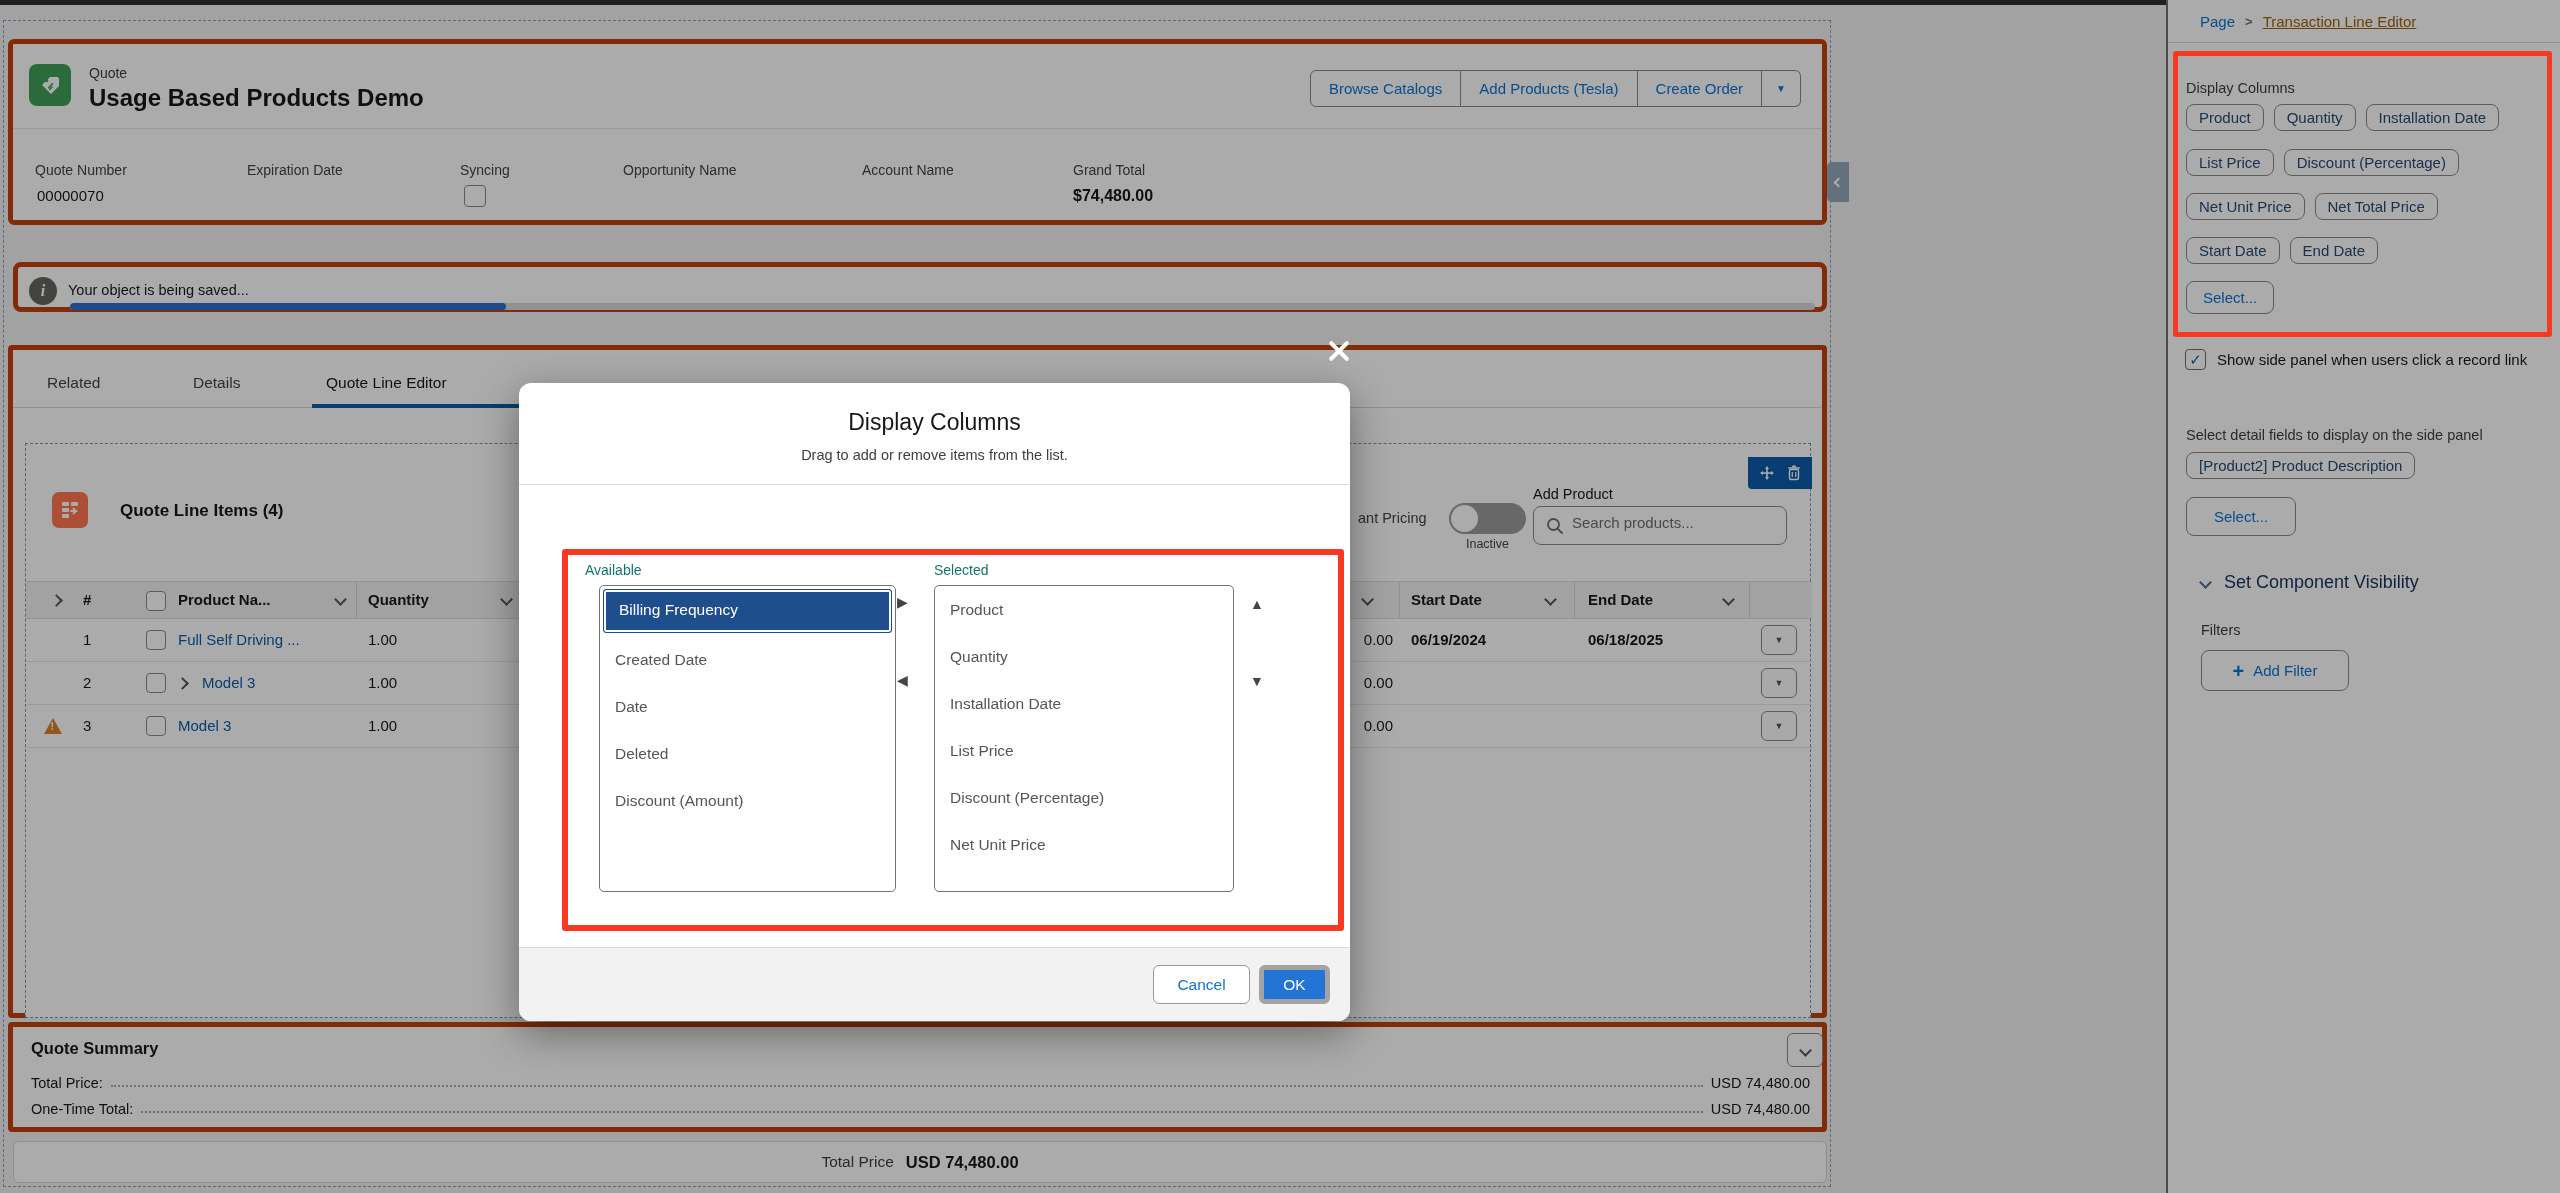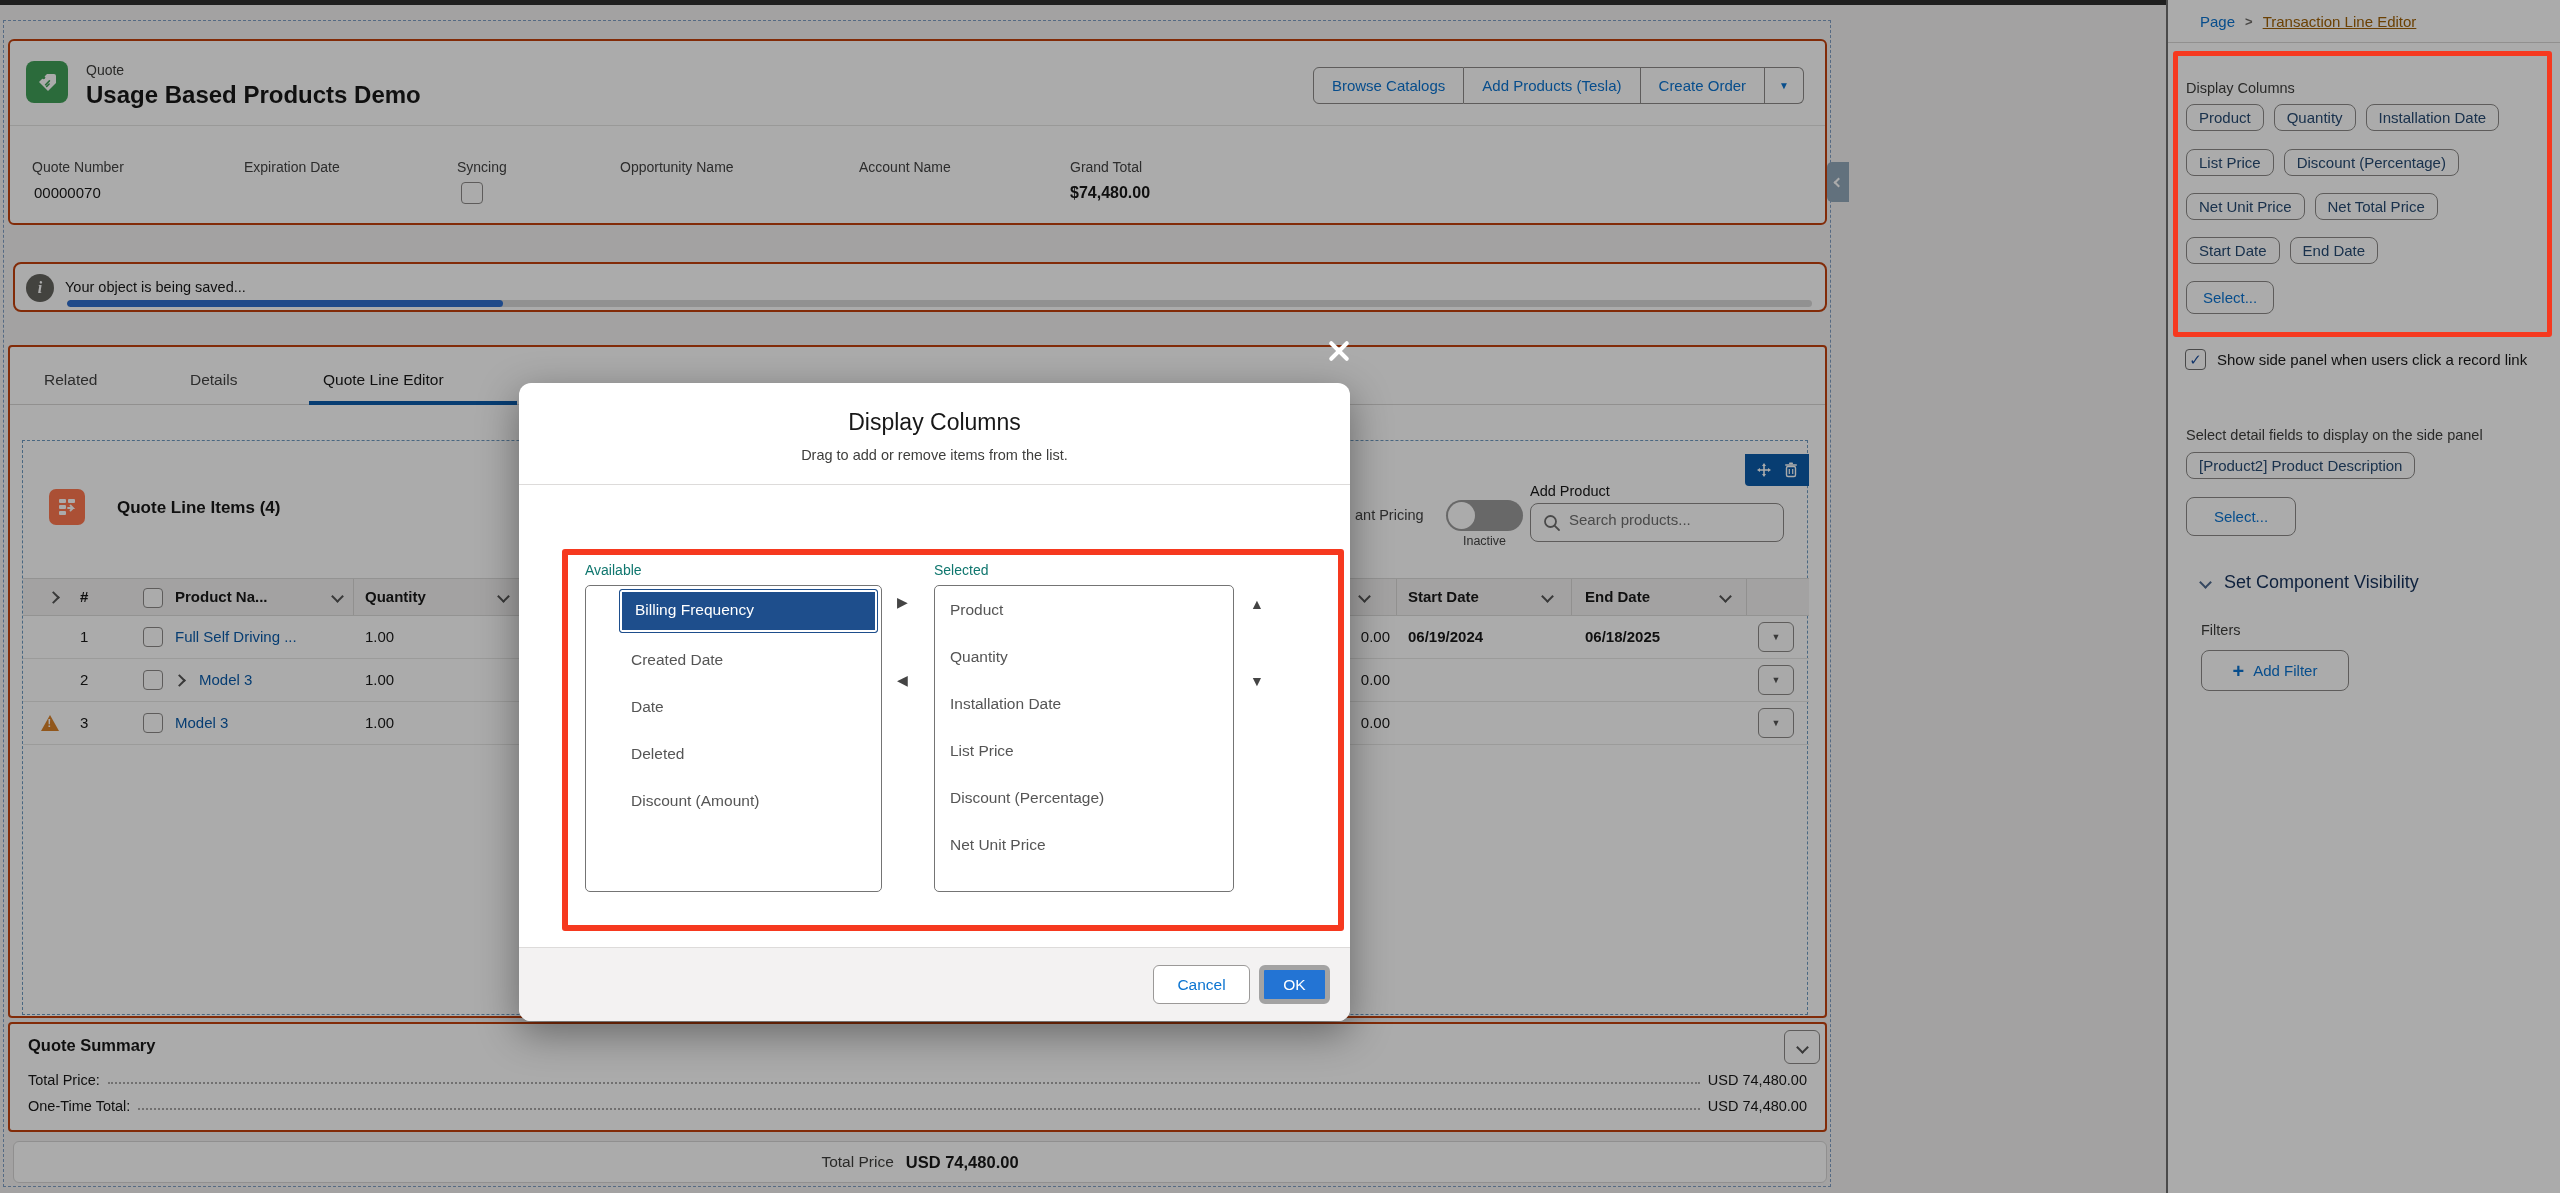--- a/index.html
+++ b/index.html
@@ -2,21 +2,21 @@
 <html><head>
 <meta charset="utf-8">
 <style>
   * { margin:0; padding:0; box-sizing:border-box; }
   html,body { width:2560px; height:1193px; }
   body { font-family:"Liberation Sans", sans-serif; background:#f3f2f2; position:relative; overflow:hidden; }
   .abs { position:absolute; }
   .stage { position:absolute; left:0; top:0; width:2560px; height:1193px; }
 
   
-  .card { position:absolute; background:#fff; border:2px solid #c2410c; border-radius:6px; }
+  .card { position:absolute; background:#fff; border:5px solid #c2410c; border-radius:6px; }
   .chev { display:inline-block; width:9px; height:9px; border-right:2px solid #555; border-bottom:2px solid #555; }
   .chev.down { transform:rotate(45deg); }
   .chev.right { transform:rotate(-45deg); }
   .chev.left { transform:rotate(135deg); }
   .chev.white { border-color:#fff; }
   .checkbox { background:#fff; border:1px solid #8c8a88; border-radius:4px; }
 
   
   .topband { position:absolute; left:0; top:0; width:2166px; height:5px; background:#2f2f2f; }
   .canvas-outline { position:absolute; left:3px; top:20px; width:1828px; height:1167px; border:1px dashed #7f9ec4; pointer-events:none; }
@@ -355,21 +355,21 @@
 
   <div class="modal">
     <div class="modal-header">
       <div class="modal-title">Display Columns</div>
       <div class="modal-sub">Drag to add or remove items from the list.</div>
     </div>
     <div class="modal-body">
       <div class="dp-label" style="left:66px">Available</div>
       <div class="dp-label" style="left:415px">Selected</div>
 
-      <div class="dp-list" style="left:66px; width:297px;padding-left:30px;">
+      <div class="dp-list" style="left:80px; width:297px;">
         <div class="dp-item sel">Billing Frequency</div>
         <div class="dp-item">Created Date</div>
         <div class="dp-item">Date</div>
         <div class="dp-item">Deleted</div>
         <div class="dp-item">Discount (Amount)</div>
       </div>
 
       <div class="dp-arrow" style="left:378px; top:110px;">▶</div>
       <div class="dp-arrow" style="left:378px; top:188px;">◀</div>
 

